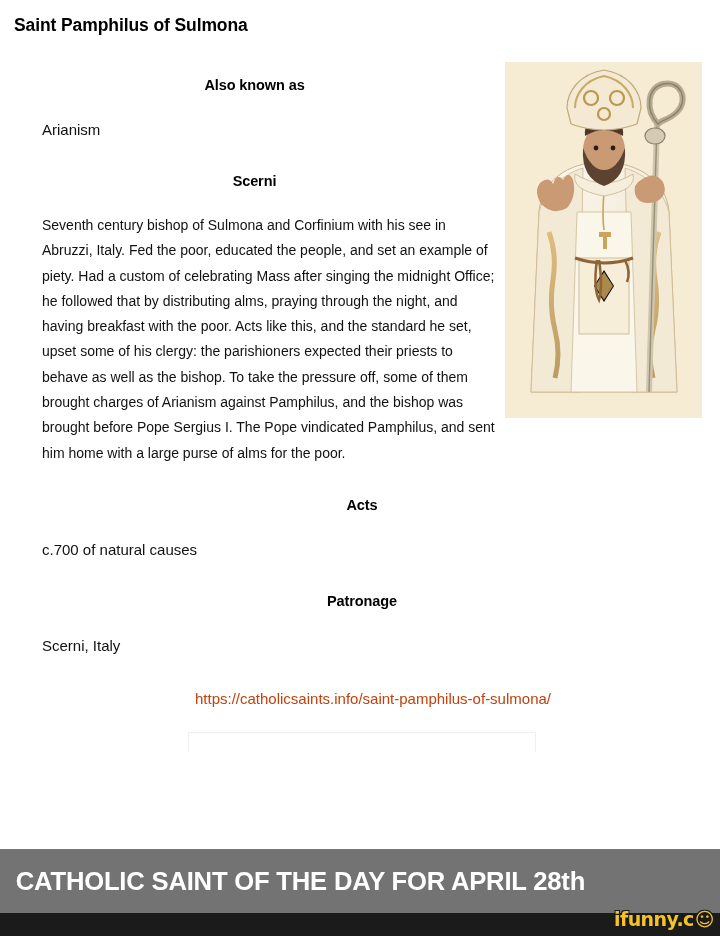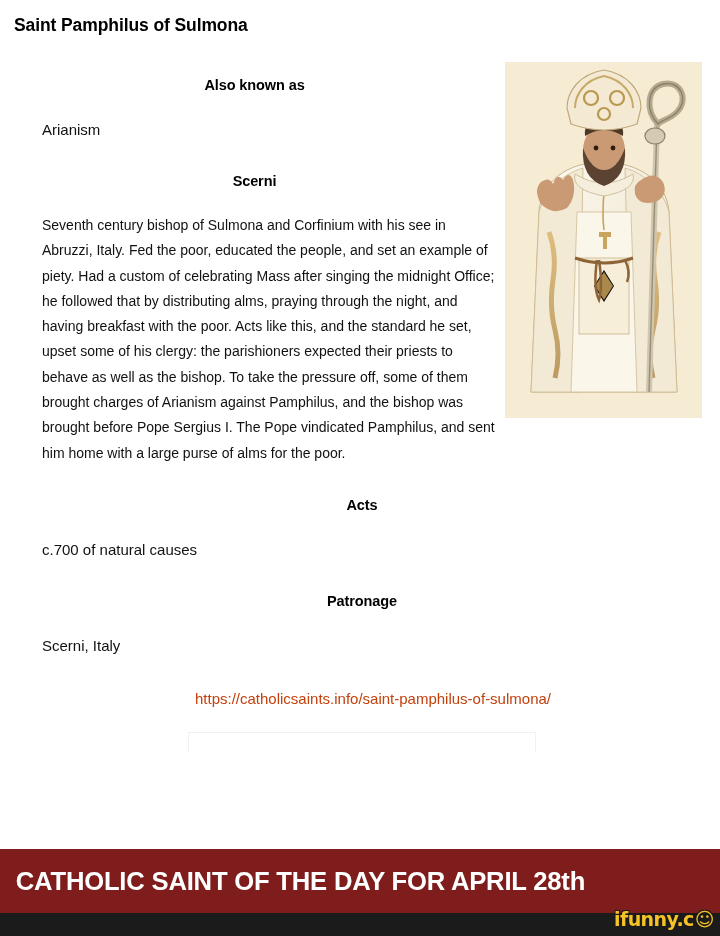--- a/index.html
+++ b/index.html
@@ -104,21 +104,21 @@
     box-sizing: border-box;
   }
 
   
   .banner {
     position: absolute;
     left: 0;
     top: 849px;
     width: 720px;
     height: 64px;
-    background: #7f1d1d;
+    background: #737373;
     display: flex;
     align-items: center;
   }
   .banner-text {
     color: #ffffff;
     font-family: "Liberation Sans Narrow", "Liberation Sans", sans-serif;
     font-weight: bold;
     font-size: 26px;
     letter-spacing: -0.2px;
     padding-left: 16px;

